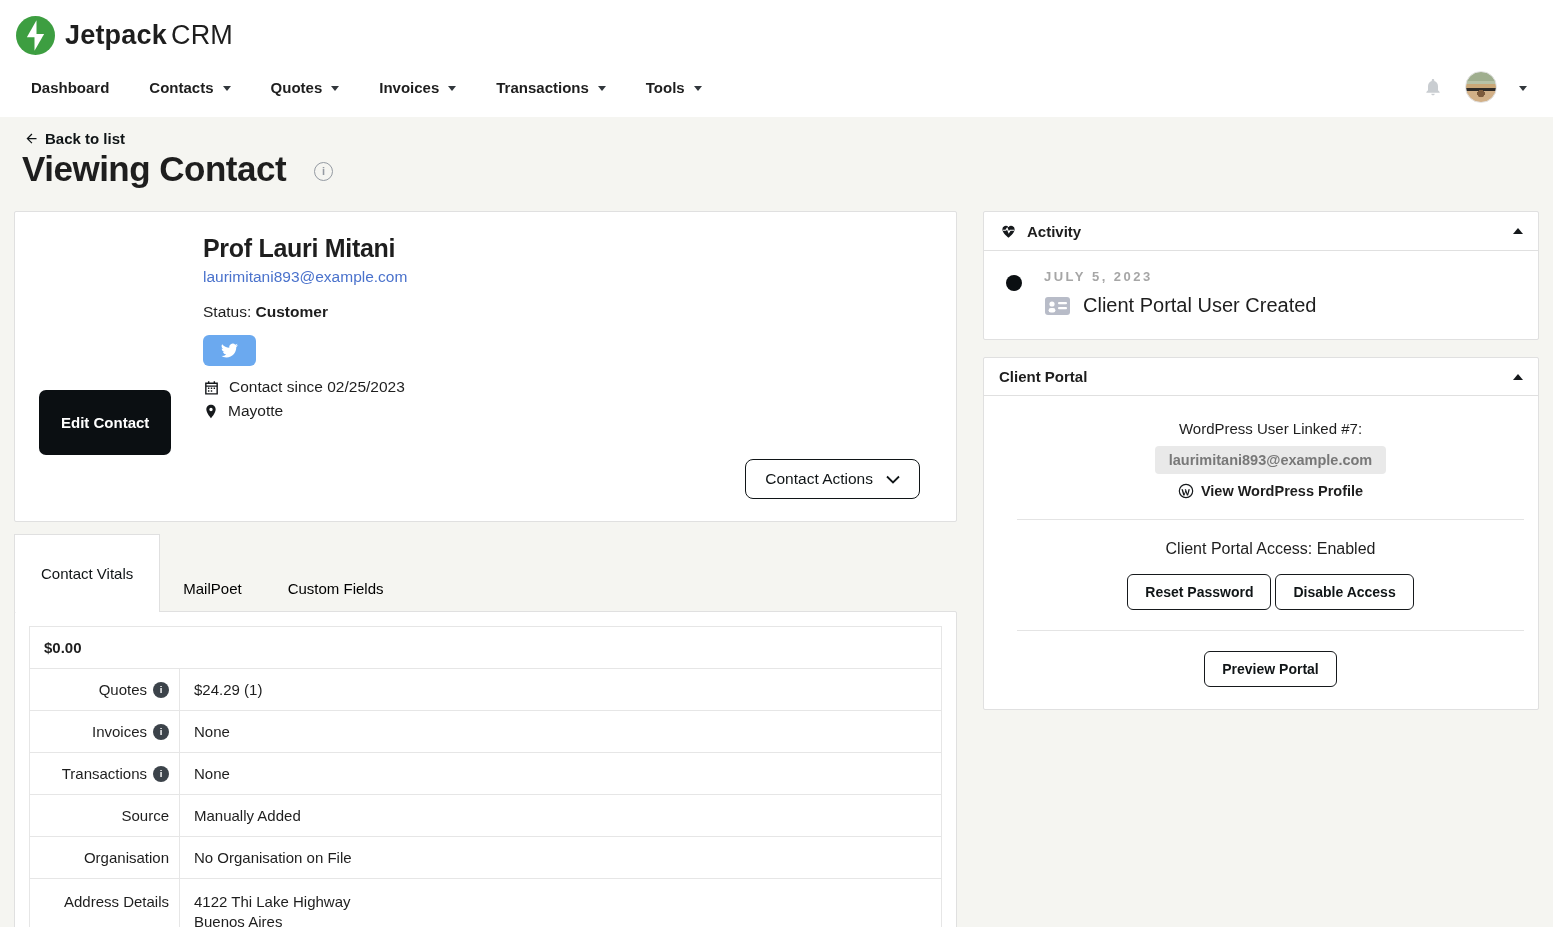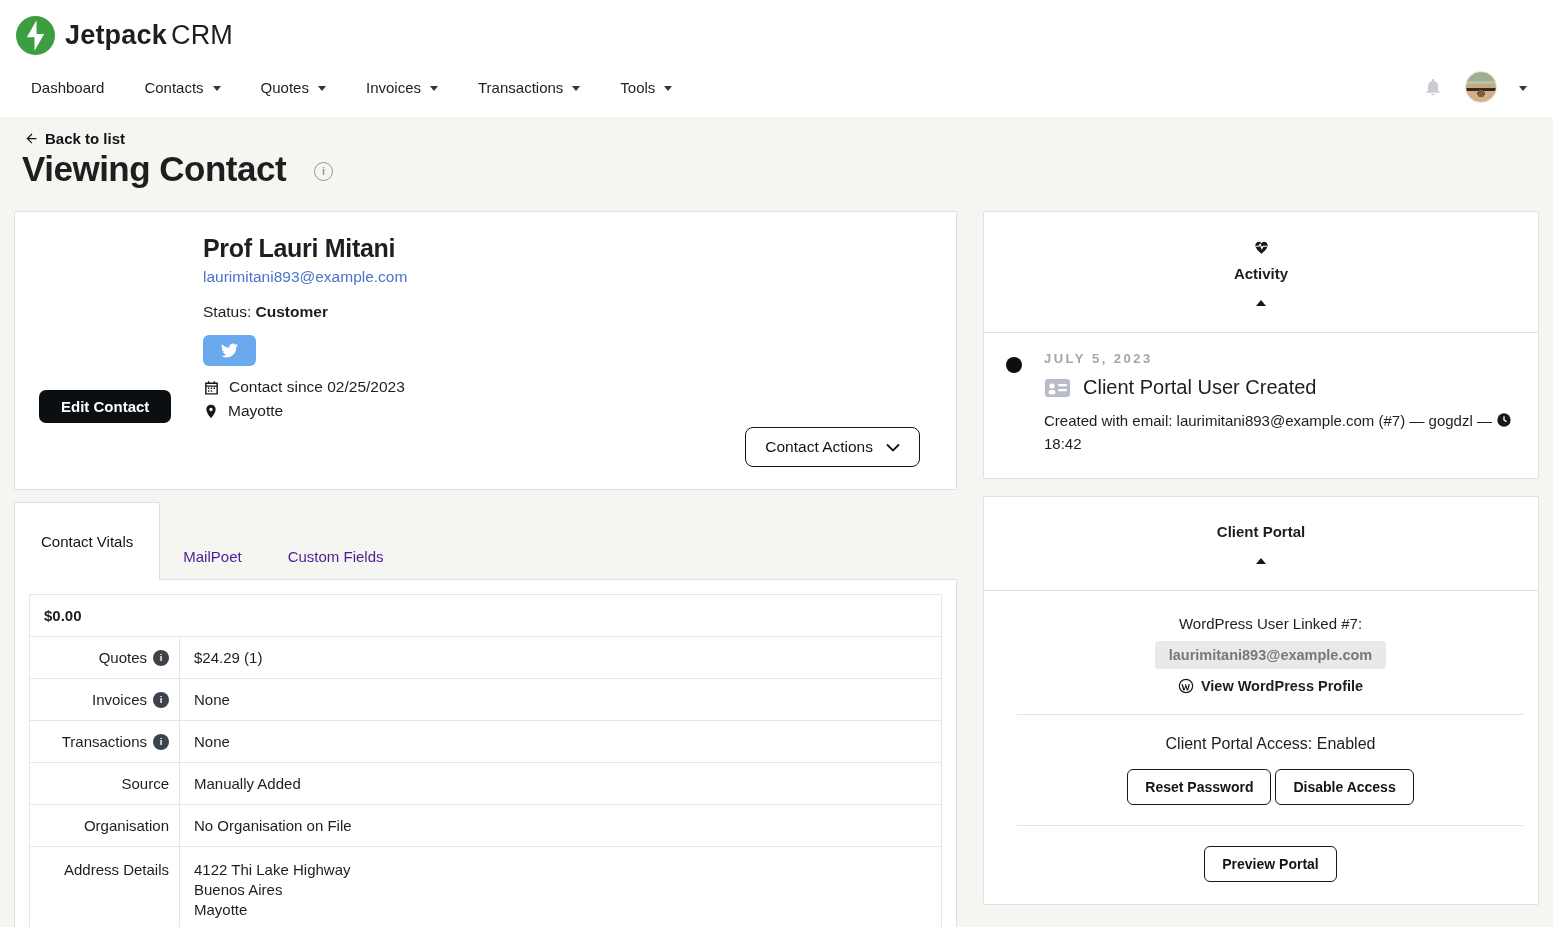--- a/index.html
+++ b/index.html
@@ -11,21 +11,21 @@
     font-size:15px;
   }
   
   .app-header { background:#fff; padding:10px 0 0 0; }
   .logo-row { display:flex; align-items:center; gap:10px; padding:6px 16px 10px 16px; }
   .logo-mark { width:39px; height:39px; display:block; }
   .brand-text { font-size:27px; letter-spacing:.2px; }
   .brand-text .b1 { font-weight:800; }
   .brand-text .b2 { font-weight:400; margin-left:4px; }
   .nav-row { display:flex; align-items:center; justify-content:space-between; padding:6px 26px 14px 31px; }
-  .nav-items { display:flex; align-items:flex-start; gap:8px; }
+  .nav-items { display:flex; align-items:flex-start; gap:8px;font-weight:bold; }
   .nav-item { display:flex; align-items:center; gap:9px; padding:6px 15px 6px 0; margin-right:17px; cursor:pointer; font-size:15px; color:#1e1e1e; }
   .caret-down { width:0; height:0; border-left:4.5px solid transparent; border-right:4.5px solid transparent; border-top:5px solid #32373c; display:inline-block; margin-top:2px; }
   .nav-right { display:flex; align-items:center; gap:22px; }
   .bell { width:20px; height:22px; }
   .avatar { width:32px; height:32px; border-radius:50%;
     background:
       radial-gradient(circle at 50% 72%, #7d5b3c 0 14%, transparent 15%),
       linear-gradient(180deg, #9fae8e 0 30%, #b7c2a6 30% 40%, #caa878 40% 52%, #2e2b28 52% 62%, #d2b087 62% 100%);
     border:1px solid #e3e3e3; }
   
@@ -47,54 +47,54 @@
   .contact-photo { width:133px; height:152px; border-radius:2px;
     background:
       radial-gradient(circle at 78% 16%, #e8b24a 0 7%, transparent 8%),
       radial-gradient(circle at 90% 34%, #f0c268 0 5%, transparent 6%),
       radial-gradient(circle at 12% 20%, #d9dcе3 0 6%, transparent 7%),
       radial-gradient(circle at 18% 12%, #aab7c6 0 8%, transparent 9%),
       radial-gradient(circle at 64% 8%, #c98f35 0 5%, transparent 6%),
       radial-gradient(ellipse 26% 22% at 50% 42%, #caa07a 0 88%, transparent 92%),
       radial-gradient(ellipse 46% 26% at 50% 86%, #332a1e 0 92%, transparent 96%),
       linear-gradient(180deg, #4a3d28 0%, #2c2418 55%, #1d1812 100%); }
-  .edit-btn { margin-top:14px; background:#0b0f12; color:#fff; font-weight:700; font-size:15px; border:none; border-radius:7px; padding:8px 22px; cursor:pointer; font-family:inherit; }
+  .edit-btn { margin-top:14px; background:#0b0f12; color:#fff; font-weight:700; font-size:15px; border:none; border-radius:7px; padding:24px 22px; cursor:pointer; font-family:inherit; }
   .contact-details { padding-top:10px; }
   .contact-name { font-size:25px; font-weight:800; letter-spacing:-.3px; }
   .contact-email { display:inline-block; color:#4a72cc; font-size:15.5px; margin-top:5px; text-decoration:none; cursor:pointer; }
   .status-line { margin-top:17px; font-size:15.5px; }
   .status-line b { font-weight:700; }
   .twitter-btn { margin-top:14px; width:53px; height:31px; border-radius:6px; background:#6ba9ef; border:none; display:flex; align-items:center; justify-content:center; cursor:pointer; }
   .meta-line { display:flex; align-items:center; gap:9px; margin-top:12px; font-size:15.5px; }
   .meta-line.loc { margin-top:6px; }
   .card-actions { display:flex; justify-content:flex-end; padding:4px 12px 8px 0; }
   .actions-btn { display:flex; align-items:center; gap:13px; background:#fff; border:1.6px solid #101517; border-radius:8px; padding:10px 19px; font-size:15.5px; font-weight:500; cursor:pointer; font-family:inherit; color:#101517; }
   
   .tabs { display:flex; margin-top:12px; align-items:flex-end; }
-  .tab { padding:14px 23px; font-size:15px; color:#4c1d95; cursor:pointer; }
+  .tab { padding:14px 23px; font-size:15px; color:#000000; cursor:pointer; }
   .tab.active { background:#fff; border:1px solid #e0e0e0; border-bottom:none; font-weight:400; color:#101517; margin-bottom:-1px; position:relative; z-index:2; padding:30px 26px; }
   
   .vitals-card { padding:14px; height:403px; }
   .vtable { border:1px solid #e6e6e6; border-bottom:none; }
   .vrow { display:flex; border-bottom:1px solid #e6e6e6; }
   .vlabel { width:150px; flex:none; text-align:right; padding:12px 10px 12px 6px; border-right:1px solid #e6e6e6; display:flex; align-items:center; justify-content:flex-end; gap:6px; }
   .vlabel.top { align-items:flex-start; padding-top:14px; }
   .vvalue { flex:1; padding:12px 14px; display:flex; align-items:center; }
   .vvalue.multi { display:block; line-height:20px; padding-top:13px; }
   .bold { font-weight:700; }
   .info-filled { width:16px; height:16px; border-radius:50%; background:#3c434a; color:#fff; display:inline-flex; align-items:center; justify-content:center; font-size:9.5px; font-weight:700; flex:none; cursor:pointer; }
   .info-filled::before { content:"i"; }
   .phones { display:flex; align-items:center; gap:13px; }
   .phone-num { font-weight:700; font-size:15px; }
   .mobile-icon { width:12px; height:19px; background:#16191c; border-radius:2.5px; position:relative; display:inline-block; }
   .mobile-icon::after { content:""; position:absolute; bottom:2px; left:50%; transform:translateX(-50%); width:3px; height:2px; background:#fff; border-radius:1px; }
   .phone-gap { width:8px; }
   
   .panel { background:#fff; border:1px solid #e0e0e0; border-radius:2px; margin-bottom:17px; }
-  .panel-header { display:flex; align-items:center; gap:9px; padding:26px 15px; border-bottom:1px solid #e0e0e0;flex-direction:column; }
+  .panel-header { display:flex; align-items:center; gap:9px; padding:10px 15px; border-bottom:1px solid #e0e0e0; }
   .panel-title { font-weight:700; font-size:15px; }
   .panel-spacer { flex:1; }
   .caret-up { width:0; height:0; border-left:5px solid transparent; border-right:5px solid transparent; border-bottom:6px solid #16191c; cursor:pointer; }
   .activity-body { display:flex; padding:18px 16px 22px 13px; }
   .timeline-dot { width:16px; height:16px; border-radius:50%; background:#0b0f12; flex:none; margin:6px 10px 0 9px; }
   .activity-content { padding-left:12px; }
   .activity-date { color:#a6a6a6; font-weight:700; font-size:13px; letter-spacing:2.5px; }
   .activity-title-row { display:flex; align-items:center; gap:12px; margin-top:10px; }
   .activity-title { font-size:20px; }
   .activity-desc { margin-top:10px; font-size:15px; line-height:1.55; max-width:470px; }
@@ -310,28 +310,20 @@
             <div class="activity-title-row">
               <svg width="27" height="20" viewBox="0 0 27 20">
                 <rect x="1" y="1" width="25" height="18" rx="3" fill="#b8bcc8"></rect>
                 <circle cx="8" cy="8" r="2.6" fill="#fff"></circle>
                 <rect x="4.6" y="12" width="6.8" height="4.4" rx="2.2" fill="#fff"></rect>
                 <rect x="14" y="6" width="9" height="2.2" rx="1" fill="#fff"></rect>
                 <rect x="14" y="11" width="9" height="2.2" rx="1" fill="#fff"></rect>
               </svg>
               <span class="activity-title">Client Portal User Created</span>
             </div>
-            <p class="activity-desc">
-              <span>Created with email: laurimitani893@example.com (#7) — gogdzl —</span>
-              <svg class="clock-icon" width="16" height="16" viewBox="0 0 24 24">
-                <circle cx="12" cy="12" r="10" fill="#16191c"></circle>
-                <path fill="none" stroke="#fff" stroke-width="2" d="M12 6.5V12l3.8 2.4"></path>
-              </svg>
-              <span>18:42</span>
-            </p>
           </div>
         </div>
       </section>
 
       <section class="panel">
         <div class="panel-header">
           <span class="panel-title">Client Portal</span>
           <span class="panel-spacer"></span>
           <span class="caret-up"></span>
         </div>

